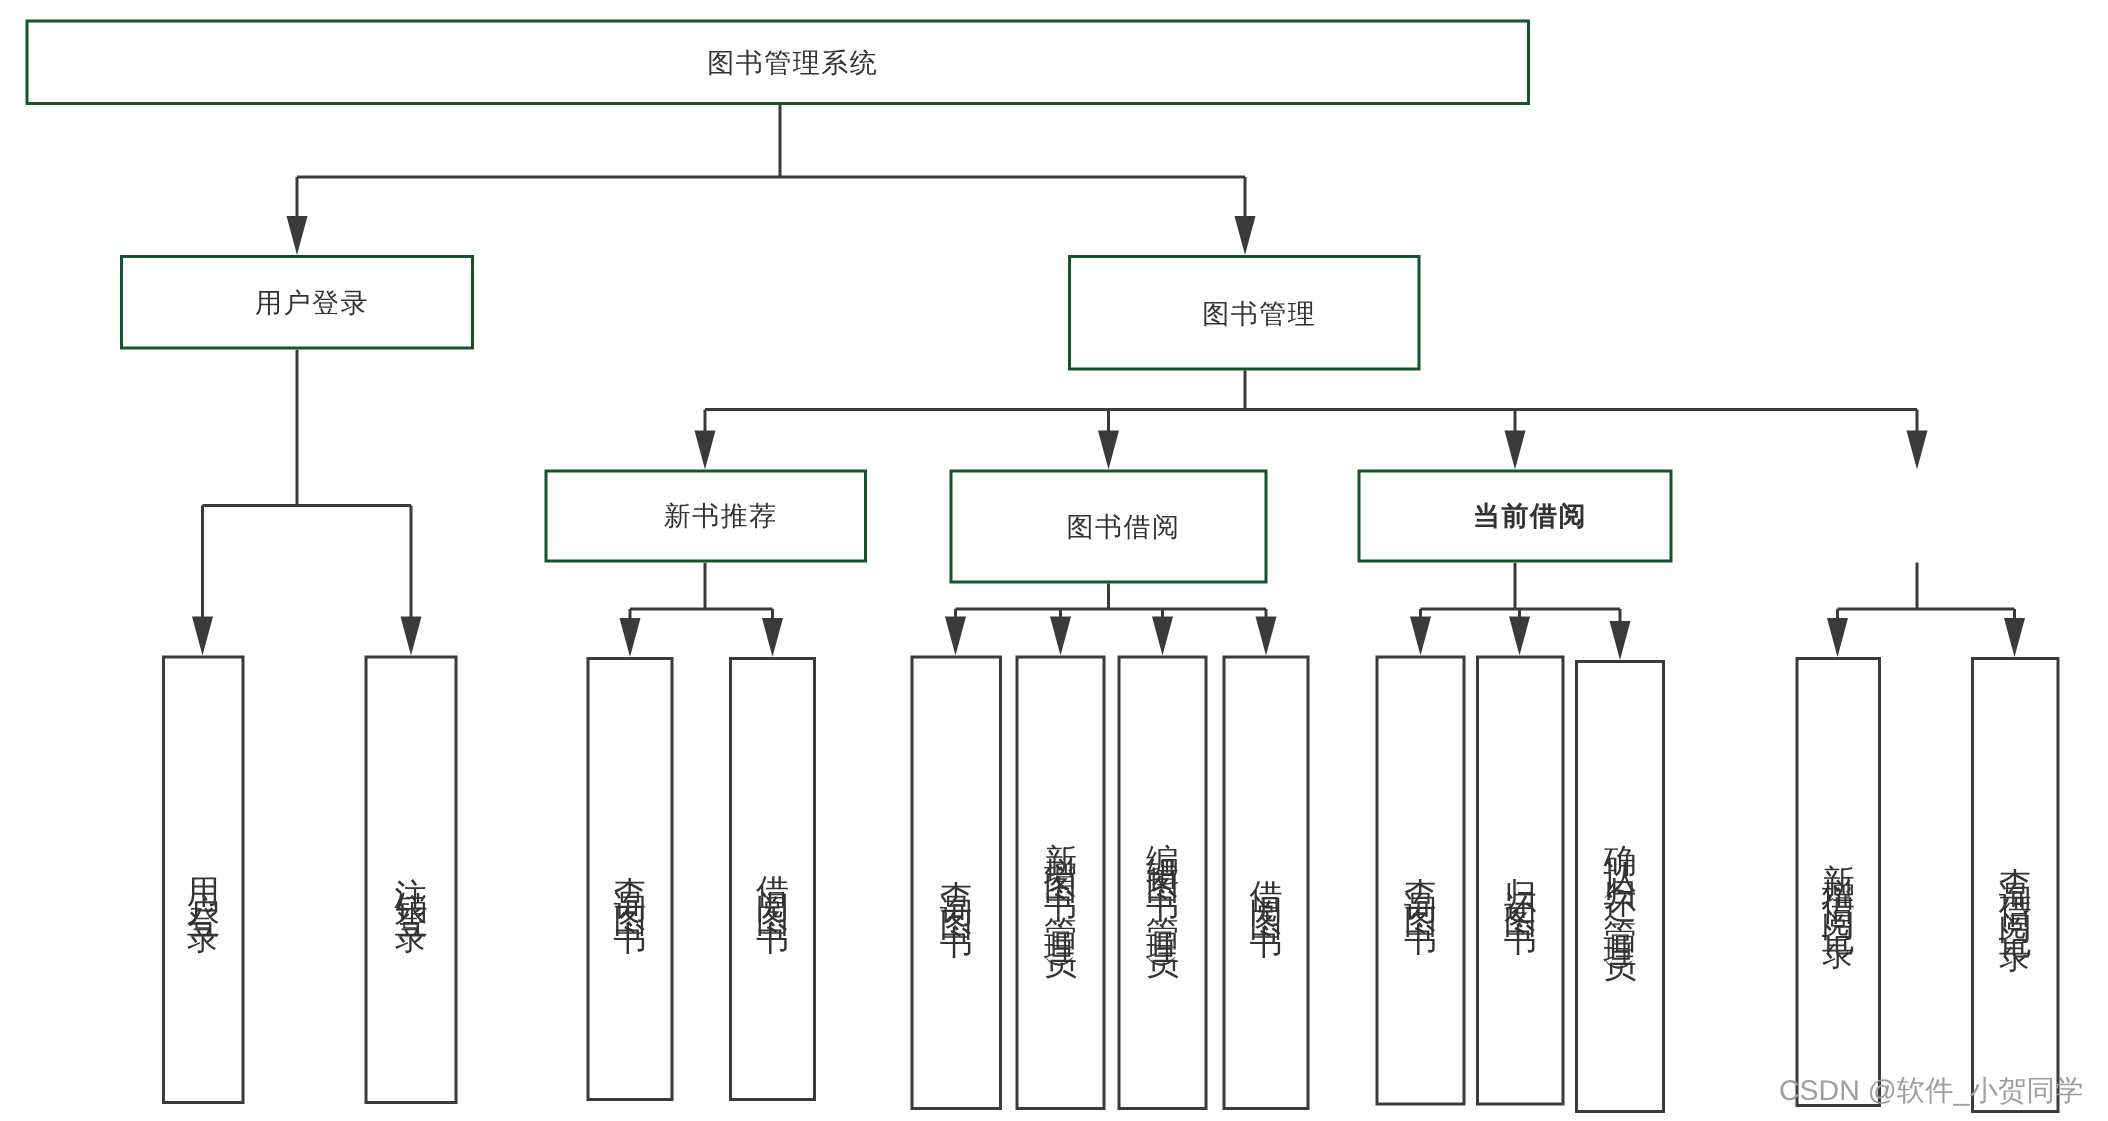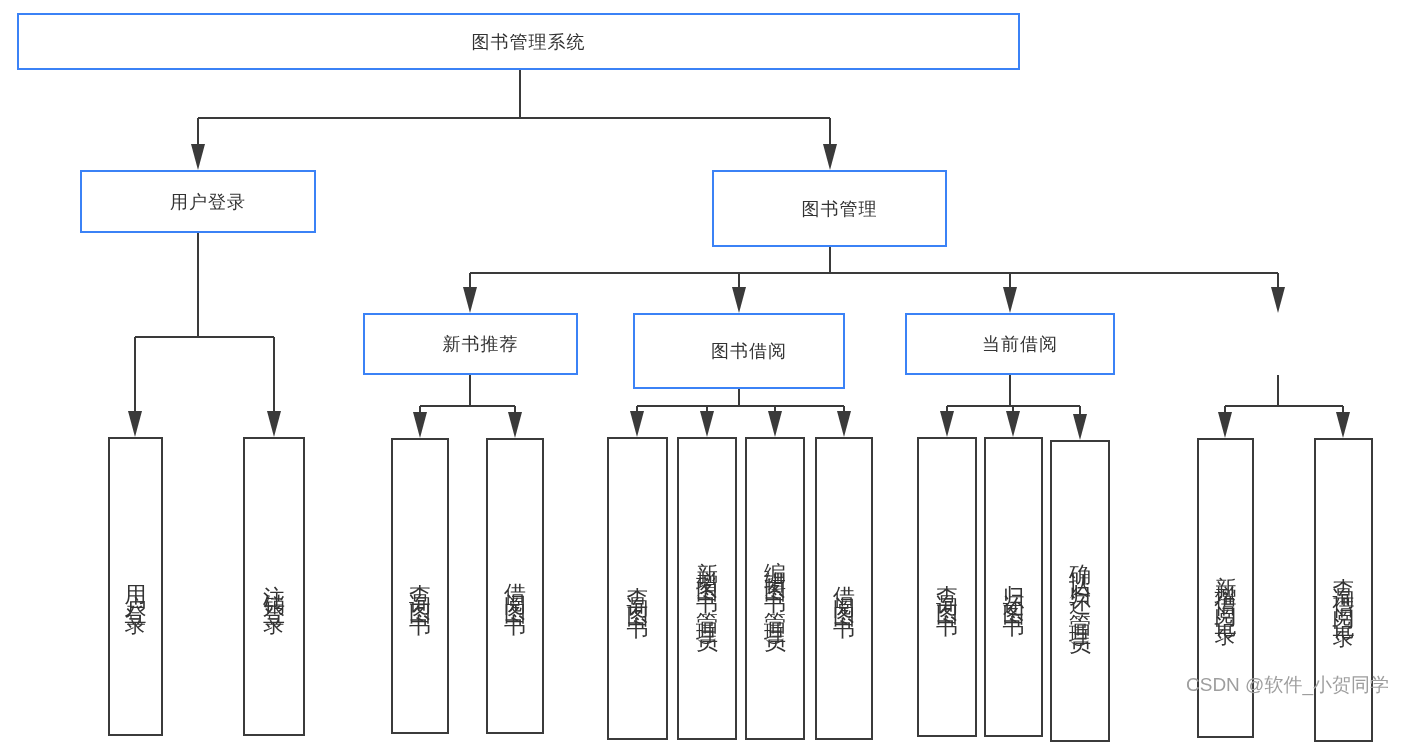--- a/index.html
+++ b/index.html
@@ -17,21 +17,21 @@
   }
   #wires {
     position: absolute;
     left: 0; top: 0;
     width: 1405px; height: 747px;
     z-index: 0;
   }
   .hnode {
     position: absolute;
     box-sizing: border-box;
-    border: 2px solid #3b82f6;
+    border: 2px solid #14532d;
     background: #ffffff;
     display: flex;
     align-items: center;
     justify-content: center;
     z-index: 1;
     padding-left: 20px;
   }
   .hnode span {
     font-size: 18px;
     color: #333333;
@@ -52,21 +52,21 @@
     writing-mode: vertical-rl;
     text-orientation: mixed;
     font-size: 22px;
     line-height: 1;
     letter-spacing: 10px;
     color: #333333;
   }
   #watermark {
     position: absolute;
     left: 1186px;
-    top: 672px;
+    top: 714px;
     font-size: 19px;
     color: #9e9e9e;
     white-space: nowrap;
     z-index: 3;
   }
 </style>
 </head>
 <body>
 
 <div id="canvas">
@@ -135,21 +135,21 @@
   <div class="vnode" style="left:243px; top:437px; width:62px; height:299px;">
     <span>注销登录</span>
   </div>
 
   <div class="hnode" style="left:363px; top:313px; width:215px; height:62px;">
     <span>新书推荐</span>
   </div>
   <div class="hnode" style="left:633px; top:313px; width:212px; height:76px;">
     <span>图书借阅</span>
   </div>
-  <div class="hnode" style="left:905px; top:313px; width:210px; height:62px;">
+  <div class="hnode" style="left:905px; top:313px; width:210px; height:62px;font-weight:bold;">
     <span>当前借阅</span>
   </div>
 
   <div class="vnode" style="left:391px; top:438px; width:58px; height:296px;">
     <span>查询图书</span>
   </div>
   <div class="vnode" style="left:486px; top:438px; width:58px; height:296px;">
     <span>借阅图书</span>
   </div>
 

